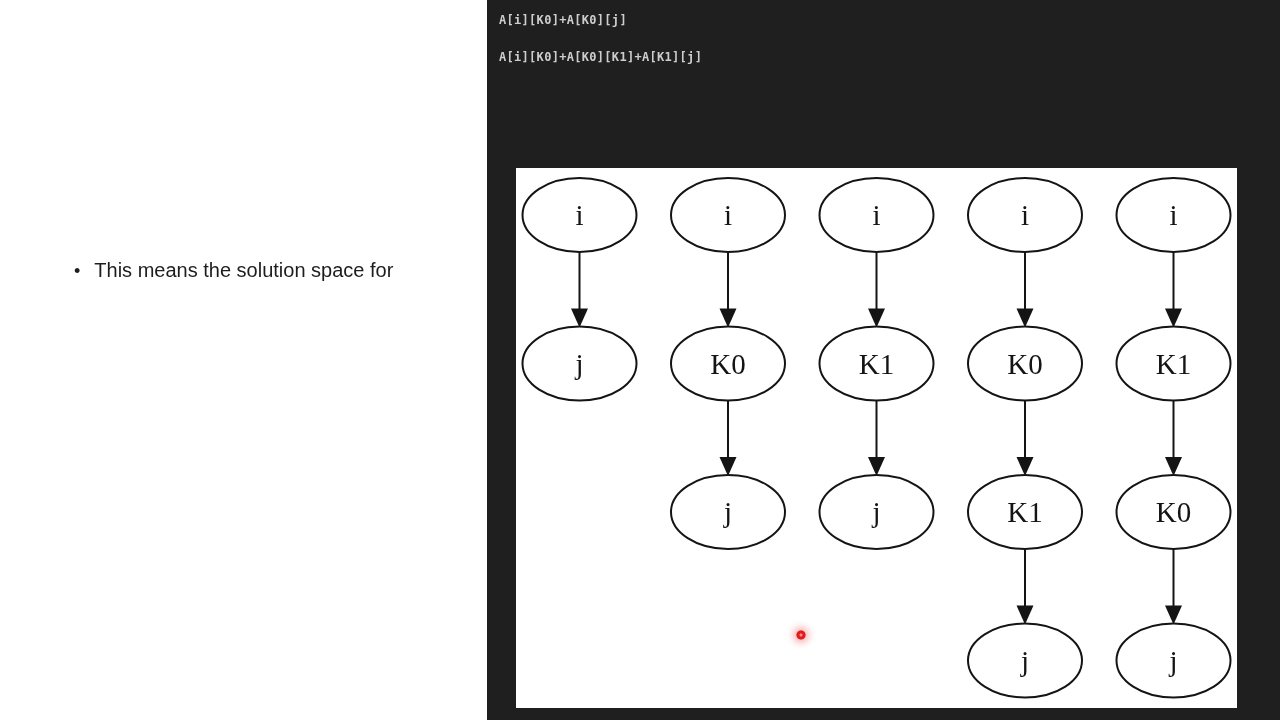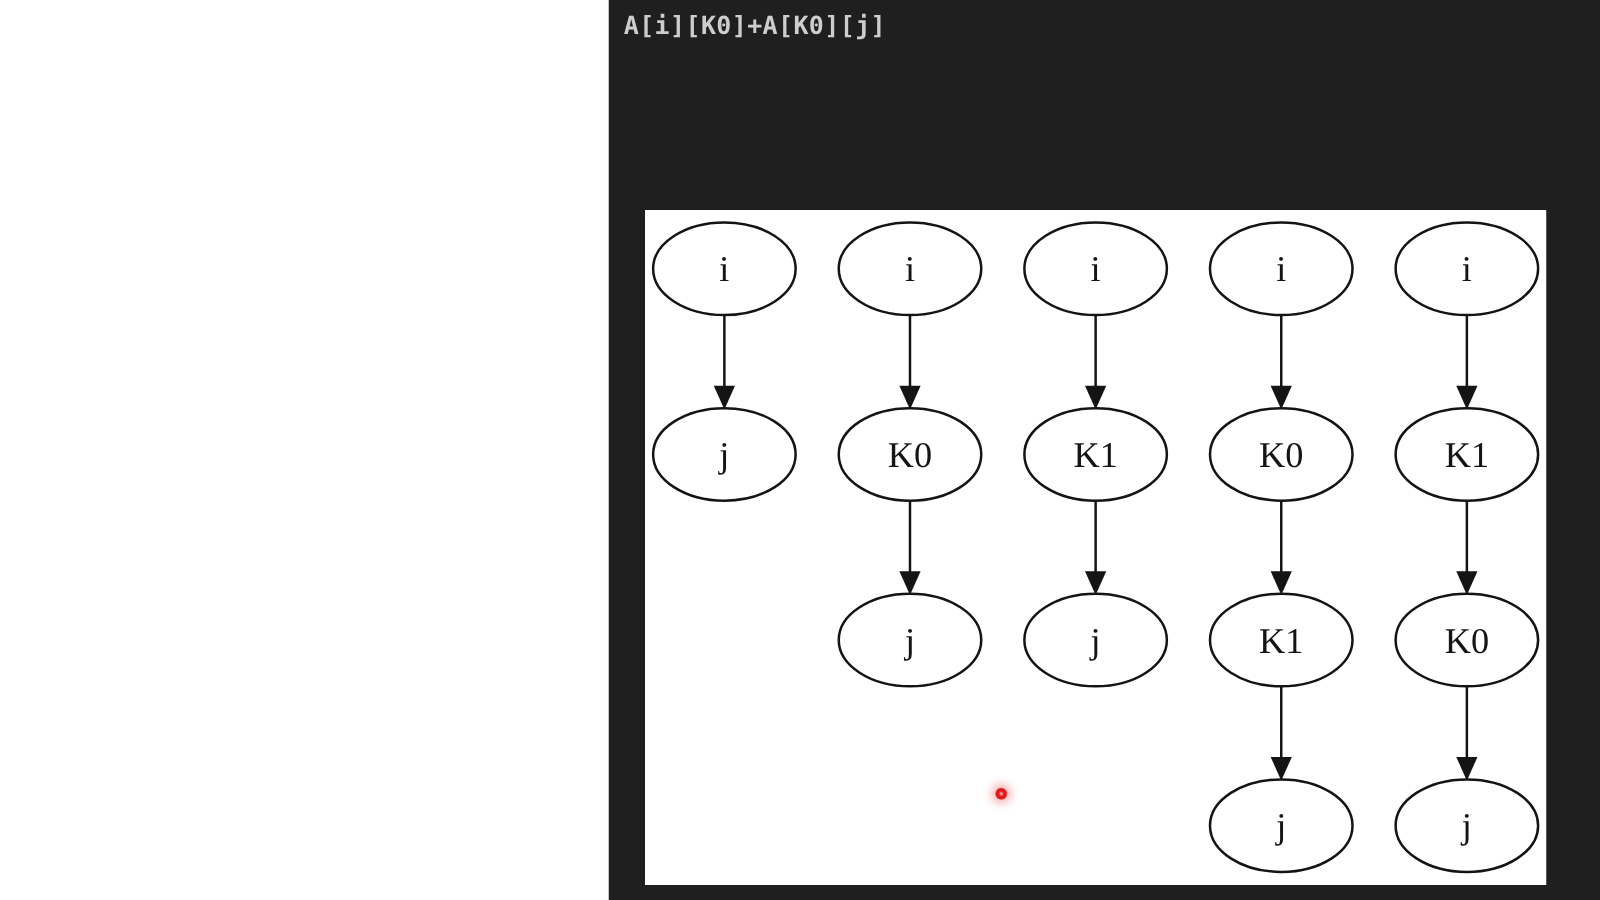--- a/index.html
+++ b/index.html
@@ -37,21 +37,21 @@
     top: 0;
     width: 793px;
     height: 720px;
     background: var(--panel-bg, #1f1f1f);
   }
   .code-lines {
     position: absolute;
     left: 12px;
     top: 2px;
     font-family: "DejaVu Sans Mono", monospace;
-    font-size: 20px;
+    font-size: 12px;
     font-weight: bold;
     letter-spacing: 0.3px;
     color: var(--code-text, #cdcdcd);
   }
   .code-line {
     height: 37px;
     line-height: 37px;
     white-space: pre;
   }
   
@@ -87,25 +87,27 @@
       rgba(224, 27, 27, 0) 100%);
     box-shadow: 0 0 7px 3px rgba(235, 40, 40, 0.35);
   }
 </style>
 </head>
 <body>
 
 <div class="screen">
 
   <div class="left-text">
+    <div><span class="bullet-marker">•</span><span>This means the solution space for</span></div>
   </div>
 
   <div class="code-panel">
     <div class="code-lines" id="code-lines">
         <div class="code-line">A[i][K0]+A[K0][j]</div>
+        <div class="code-line">A[i][K0]+A[K0][K1]+A[K1][j]</div>
       </div>
     <div class="diagram-panel">
       <svg id="diagram-svg" width="721" height="540" viewBox="0 0 721 540">
           <line x1="63.5" y1="83" x2="63.5" y2="142.5" stroke="#141414" stroke-width="2"></line>
           <polygon points="55,140.5 72,140.5 63.5,159.5" fill="#141414"></polygon>
           <ellipse cx="63.5" cy="47" rx="57" ry="37" fill="#ffffff" stroke="#141414" stroke-width="2"></ellipse>
           <text x="63.5" y="57" text-anchor="middle" class="node-label">i</text>
           <ellipse cx="63.5" cy="195.5" rx="57" ry="37" fill="#ffffff" stroke="#141414" stroke-width="2"></ellipse>
           <text x="63.5" y="205.5" text-anchor="middle" class="node-label">j</text>
           <line x1="212" y1="83" x2="212" y2="142.5" stroke="#141414" stroke-width="2"></line>

